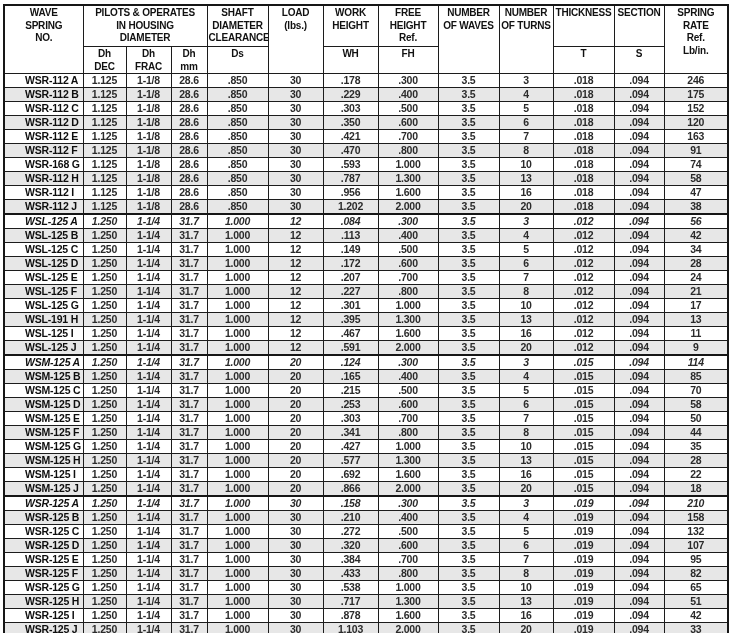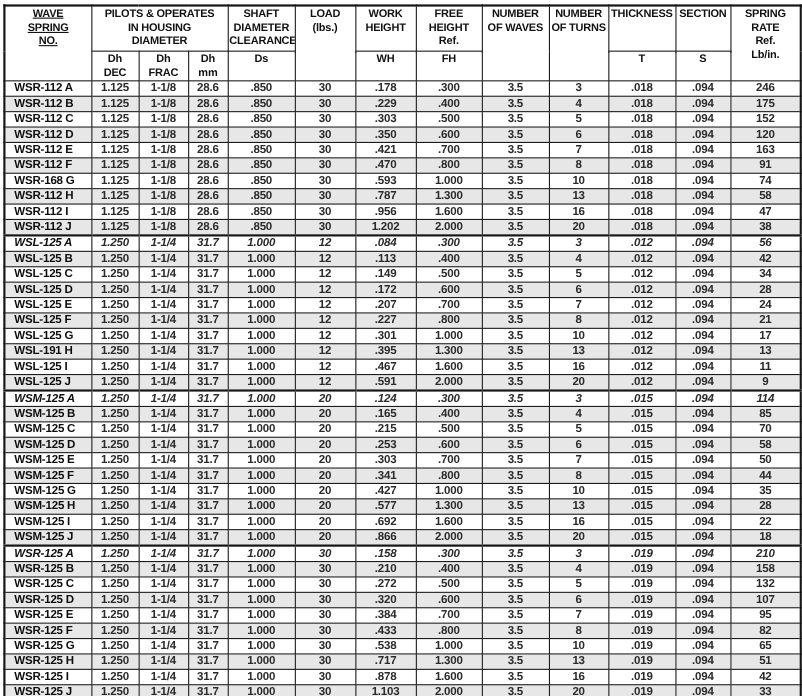--- a/index.html
+++ b/index.html
@@ -40,36 +40,35 @@
     white-space: pre-line;
     letter-spacing: -0.2px;
     background: #ffffff;
   }
   th.row1 { height: 39px; }
   th.row2 { height: 13px; }
   th.row3 { height: 13px; vertical-align: middle; padding: 0; margin-top: 47px; }
   th.corner {
     text-align: left;
     padding-left: 4px;
-    text-decoration: underline;
   }
   th.sub2 { vertical-align: middle; padding: 0; }
   table.spec tbody td {
     font-size: 10.5px;
     height: 13px;
     line-height: 13px;
     padding: 0;
     text-align: center;
     color: #2b2b2b;
     letter-spacing: -0.2px;
     background: #ffffff;
   }
   table.spec tbody td.rowhead {
     text-align: left;
-    padding-left: 8px;
+    padding-left: 20px;
     color: #0e0e0e;
     font-size: 10.5px;
   }
   table.spec tbody tr.alt td { background: #e7e7e7; }
   table.spec tbody tr.group-start td { border-top: 2px solid #161616; font-style: italic; }
 </style>
 </head>
 <body>
 
 <div id="page">

